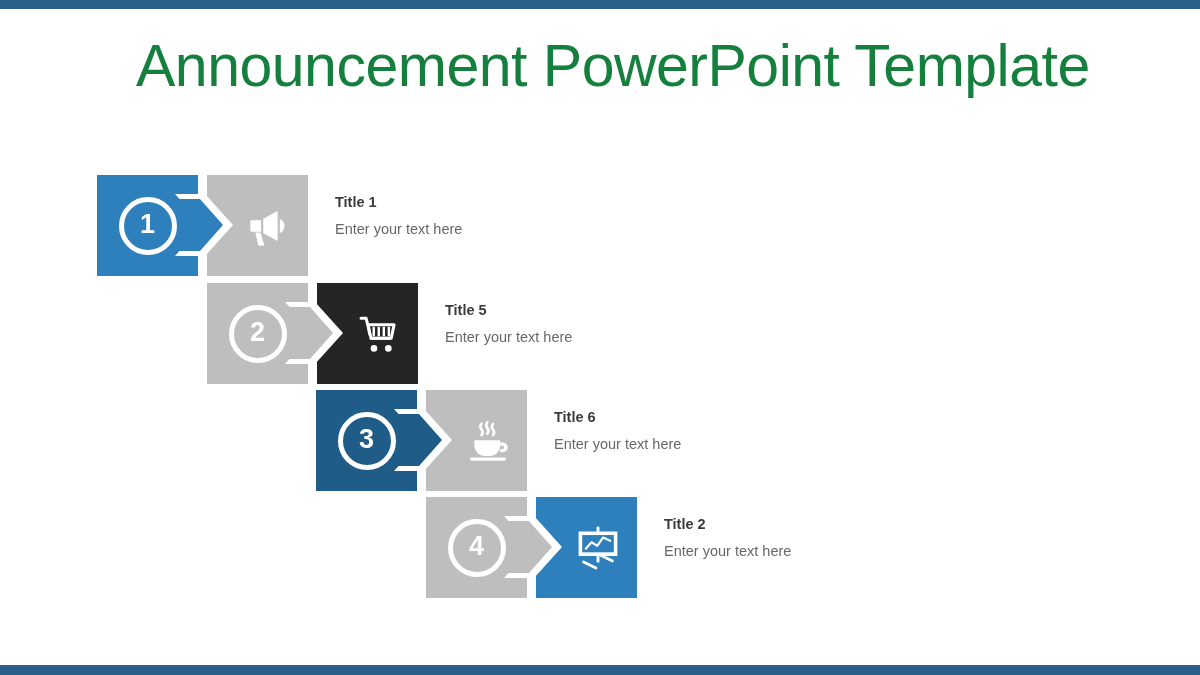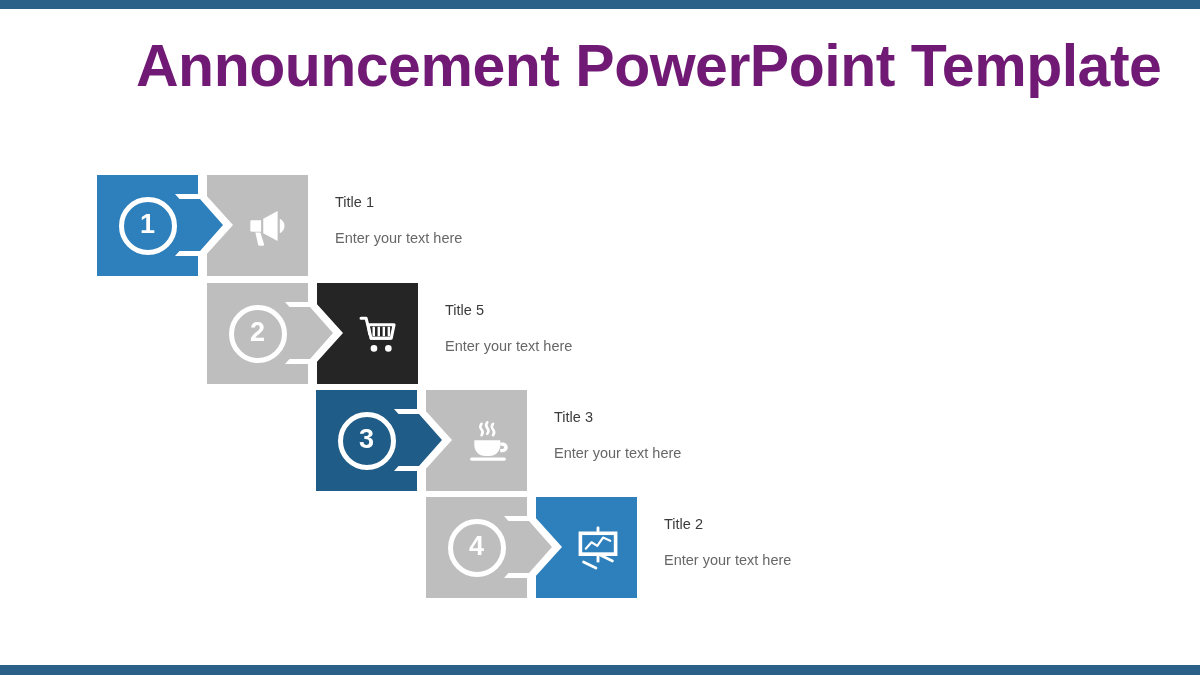--- a/index.html
+++ b/index.html
@@ -29,22 +29,22 @@
     background: #2b6189;
   }
   .edge-bar.top { top: 0; }
   .edge-bar.bottom { top: 665px; height: 10px; }
 
   #slide-title {
     position: absolute;
     left: 136px;
     top: 33px;
     font-size: 59px;
-    font-weight: bold;
-    color: #701a75;
+    font-weight: normal;
+    color: #15803d;
     letter-spacing: -0.5px;
     white-space: nowrap;
     line-height: 1.12;
   }
 
   
   .step-row {
     position: absolute;
     height: 101px;
   }
@@ -107,30 +107,30 @@
 
   
   .step-text {
     position: absolute;
     left: 238px;
     top: 18px;
     white-space: nowrap;
   }
   .step-title {
     font-size: 14.5px;
-    font-weight: normal;
+    font-weight: bold;
     color: #3a3a3a;
     line-height: 1.35;
   }
   .step-desc {
     font-size: 14.5px;
     font-weight: normal;
     color: #676767;
     line-height: 1.45;
-    margin-top: 15px;
+    margin-top: 6px;
   }
 </style>
 </head>
 <body>
 
 <div id="slide">
 
   <div class="edge-bar top"></div>
   <div class="edge-bar bottom"></div>
 
@@ -223,21 +223,21 @@
     </svg>
           </span>
         </div>
         <div class="arrow">
           <svg width="58" height="62" viewBox="0 0 58 62">
     <path d="M0 0 L30 0 L58 31 L30 62 L0 62 L28 31 Z" fill="#ffffff"></path>
     <path d="M-4 5 L25 5 L48 31 L25 57 L-4 57 L19 31 Z" fill="#1f5c87"></path>
   </svg>
         </div>
         <div class="step-text">
-          <div class="step-title">Title 3</div>
+          <div class="step-title">Title 6</div>
           <div class="step-desc">Enter your text here</div>
         </div>
       </div>
       <div class="step-row" style="left: 426px; top: 497px;">
         <div class="num-box" style="background: rgb(190, 190, 190);">
           <div class="num-circle">
             <span>4</span>
           </div>
         </div>
         <div class="icon-box" style="background: rgb(46, 128, 188);">

